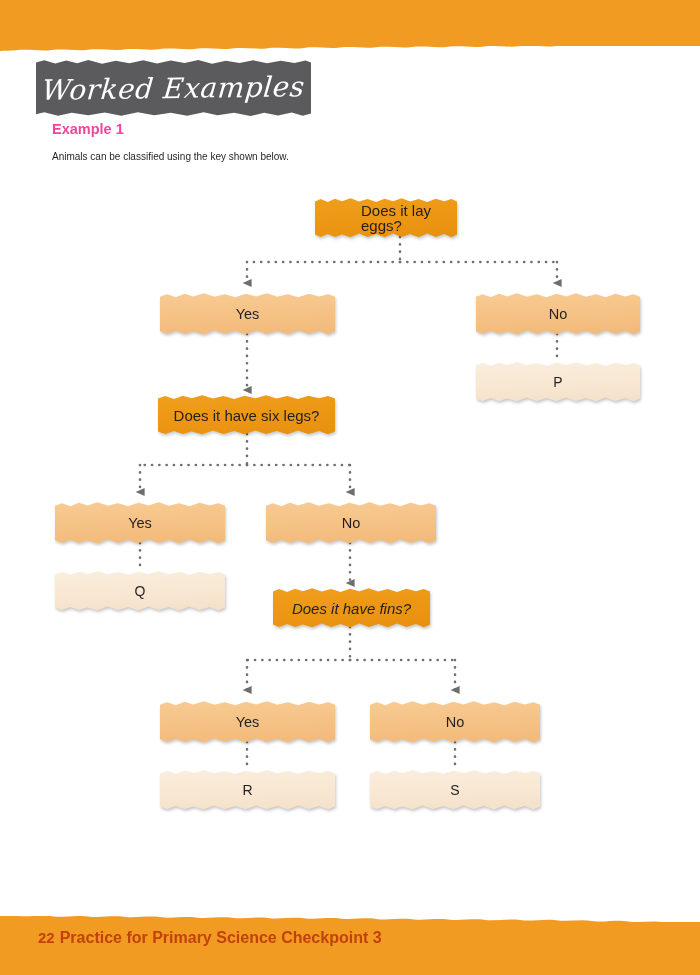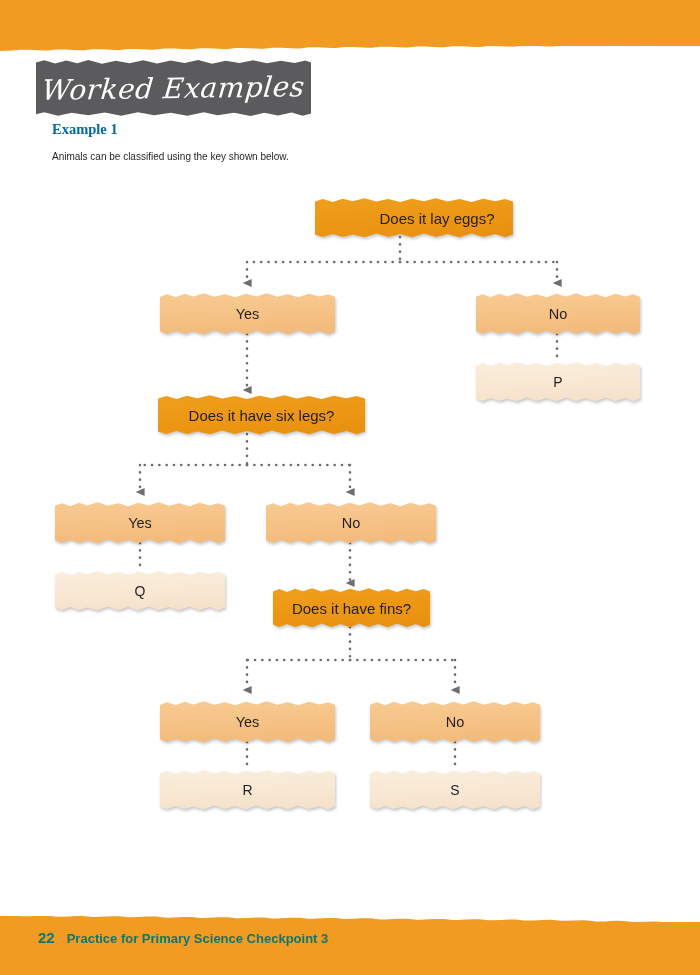--- a/index.html
+++ b/index.html
@@ -29,33 +29,33 @@
     display:flex;align-items:center;justify-content:center;
     color:#ffffff;font-size:28px;letter-spacing:.5px;
     font-family:"DejaVu Serif", serif;
     font-style:italic;font-weight:400;
     transform:skewX(-6deg) rotate(-0.8deg);
   }
 
   
   .ex-head{
     position:absolute;left:52px;top:121px;
-    font-size:14.5px;font-weight:bold;color:#0369a1;
-    font-family:Liberation Serif, serif;
+    font-size:14.5px;font-weight:bold;color:#ec4899;
+    font-family:Liberation Sans, sans-serif;
   }
   .ex-intro{
     position:absolute;left:52px;top:151px;
     font-size:10px;color:#231f20;
     font-family:"Liberation Sans", sans-serif;
   }
 
   
-  .foot{position:absolute;left:38px;top:929px;display:flex;align-items:baseline;gap:12px;color:#0f766e;}
+  .foot{position:absolute;left:38px;top:929px;display:flex;align-items:baseline;gap:5px;color:#c2410c;}
   .foot-num{font-size:15px;font-weight:bold;}
-  .foot-txt{font-size:13px;font-weight:bold;}
+  .foot-txt{font-size:16px;font-weight:bold;}
 
   
   .chart{position:absolute;left:0;top:0;width:700px;height:975px;}
   svg.wires{position:absolute;left:0;top:0;width:700px;height:975px;pointer-events:none;}
 
   .node{
     position:absolute;display:flex;align-items:center;justify-content:center;
     font-family:"Liberation Sans", sans-serif;
     color:#231f20;box-sizing:border-box;
     filter:drop-shadow(1.5px 2.5px 1.8px rgba(0,0,0,0.22));
@@ -160,61 +160,61 @@
         <path d="M350,660 L247,660"></path>
         <path d="M350,660 L455,660"></path>
         <path d="M247,660 L247,690" marker-end="url(#arw)"></path>
         <path d="M455,660 L455,690" marker-end="url(#arw)"></path>
 
         <path d="M247,742 L247,764"></path>
         <path d="M455,742 L455,764"></path>
       </g>
     </svg>
 
-    <div class="node q" style="left:315px;top:197px;width:198px;height:42px;padding-left:46px;">
+    <div class="node q" style="left:315px;top:197px;width:142px;height:42px;padding-left:46px;">
       <div class="paper"></div>
       <span class="lbl">Does it lay eggs?</span>
     </div>
 
     <div class="node yn" style="left:160px;top:292px;width:175px;height:44px;">
       <div class="paper"></div>
       <span class="lbl">Yes</span>
     </div>
 
     <div class="node yn" style="left:476px;top:292px;width:164px;height:44px;">
       <div class="paper"></div>
       <span class="lbl">No</span>
     </div>
 
     <div class="node res" style="left:476px;top:361px;width:164px;height:42px;">
       <div class="paper"></div>
       <span class="lbl">P</span>
     </div>
 
-    <div class="node q" style="left:158px;top:394px;width:207px;height:42px;">
+    <div class="node q" style="left:158px;top:394px;width:177px;height:42px;">
       <div class="paper"></div>
       <span class="lbl">Does it have six legs?</span>
     </div>
 
     <div class="node yn" style="left:55px;top:501px;width:170px;height:44px;">
       <div class="paper"></div>
       <span class="lbl">Yes</span>
     </div>
 
     <div class="node yn" style="left:266px;top:501px;width:170px;height:44px;">
       <div class="paper"></div>
       <span class="lbl">No</span>
     </div>
 
     <div class="node res" style="left:55px;top:570px;width:170px;height:42px;">
       <div class="paper"></div>
       <span class="lbl">Q</span>
     </div>
 
-    <div class="node q" style="left:273px;top:587px;width:157px;height:42px;">
+    <div class="node q" style="left:273px;top:587px;width:157px;height:42px;font-style:italic;">
       <div class="paper"></div>
       <span class="lbl">Does it have fins?</span>
     </div>
 
     <div class="node yn" style="left:160px;top:700px;width:175px;height:44px;">
       <div class="paper"></div>
       <span class="lbl">Yes</span>
     </div>
 
     <div class="node yn" style="left:370px;top:700px;width:170px;height:44px;">

